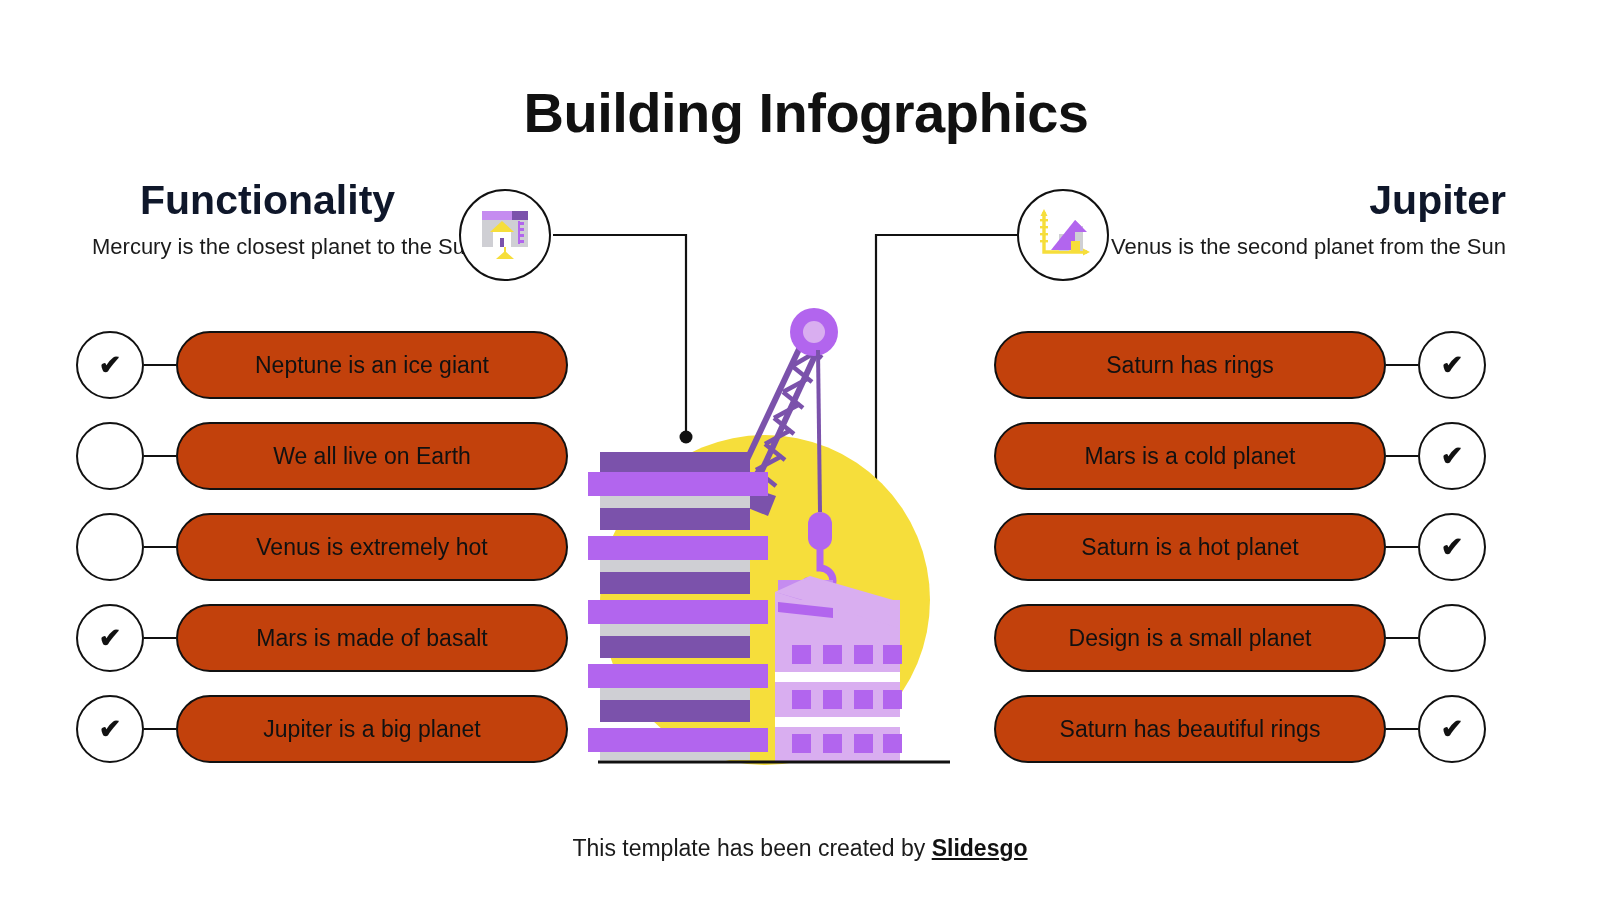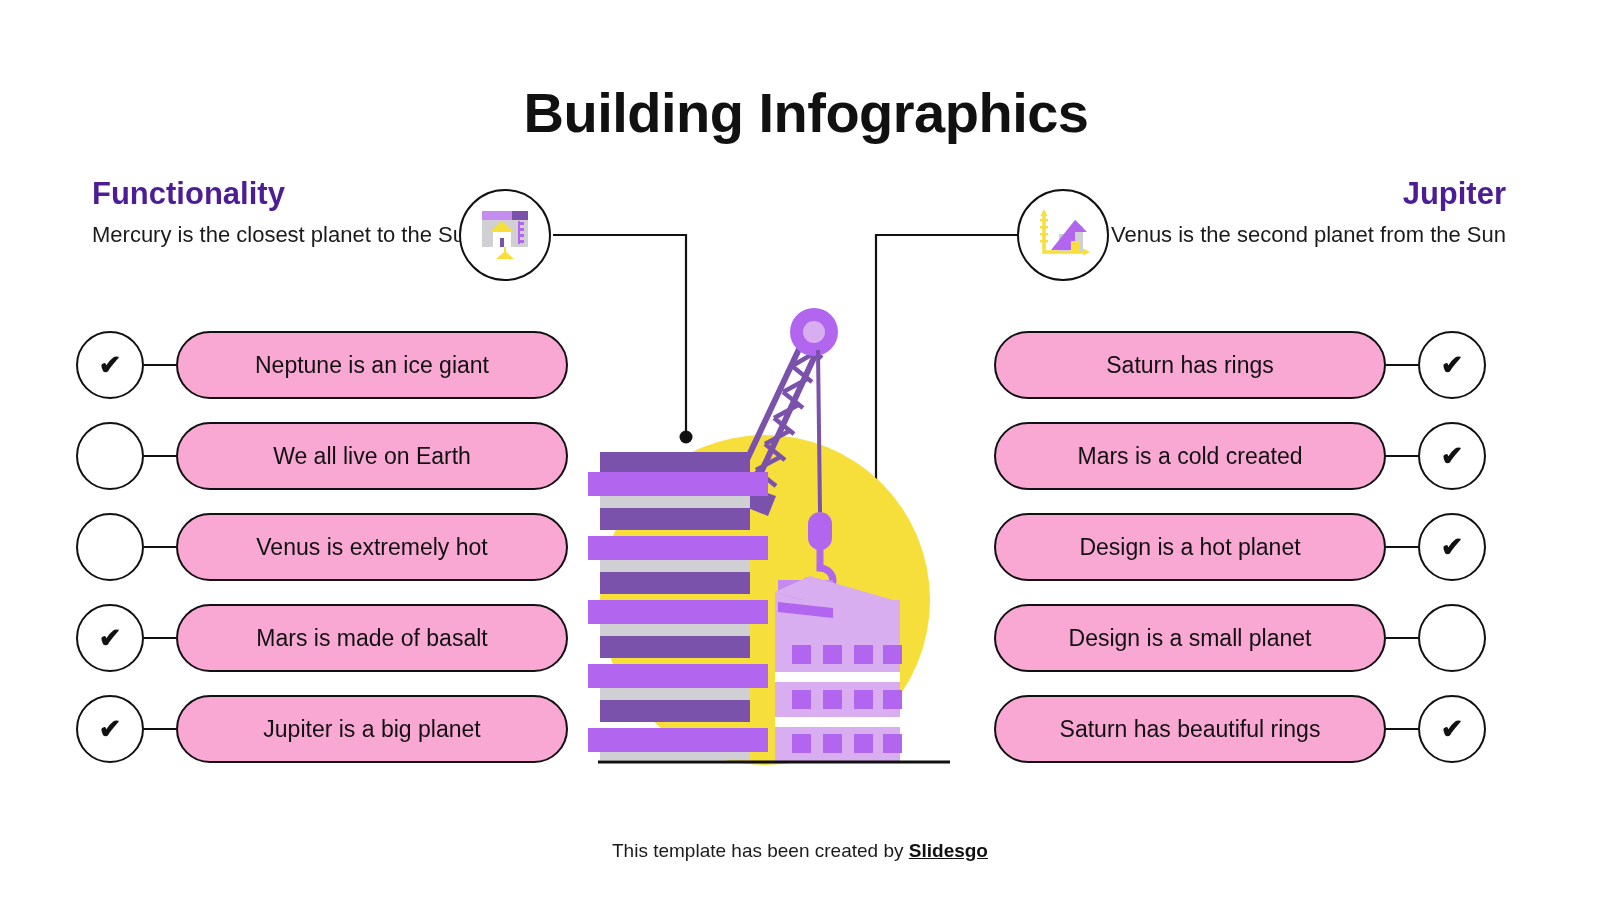--- a/index.html
+++ b/index.html
@@ -19,22 +19,22 @@
     text-align: center;
     font-size: 56px; font-weight: 700; letter-spacing: -0.5px;
     color: #111111; line-height: 1.1; padding-left: 12px;
   }
 
   
   .col-head { position: absolute; width: 430px; }
   .col-head.left  { left: 92px;  top: 175px; text-align: left; }
   .col-head.right { left: 1076px; top: 175px; text-align: right; }
   .col-head h2 {
-    font-size: 31px; font-weight: 700; color: #4c1d95;
-    line-height: 1.25; margin-bottom: 6px;
+    font-size: 41px; font-weight: 700; color: #0f172a;
+    line-height: 1.25; margin-bottom: 6px; margin-left: 48px;
   }
   .col-head p {
     font-size: 22px; font-weight: 400; color: #1b1b1b;
     line-height: 1.36;
   }
 
   
   .icon-circle {
     position: absolute; width: 92px; height: 92px; border-radius: 50%;
     border: 2.2px solid #111; background: #fff;
@@ -56,33 +56,33 @@
   .row:last-child { margin-bottom: 0; }
   .check-circle {
     width: 68px; height: 68px; min-width: 68px; border-radius: 50%;
     border: 2.2px solid #111; background: #fff;
     display: flex; align-items: center; justify-content: center;
     font-size: 27px; font-weight: 700; color: #111; line-height: 1;
   }
   .stem { width: 32px; height: 1.8px; background: #111; }
   .pill {
     height: 68px; width: 392px;
-    border: 2.2px solid #111; border-radius: 34px; background: #f9a8d4;
+    border: 2.2px solid #111; border-radius: 34px; background: #c2410c;
     display: flex; align-items: center; justify-content: center;
     font-size: 23px; color: #111; padding: 0 16px;
     text-align: center; white-space: nowrap;
   }
 
   
   .illus { position: absolute; left: 580px; top: 300px; width: 400px; height: 470px; }
 
   
   .footer {
     position: absolute; bottom: 38px; left: 0; width: 1600px;
-    text-align: center; font-size: 19px; color: #1b1b1b;
+    text-align: center; font-size: 23px; color: #1b1b1b;
   }
   .footer b { font-weight: 700; text-decoration: underline; color:#111; }
 </style>
 </head>
 <body>
 
 <div class="slide">
 
   <div class="title">Building Infographics</div>
 
@@ -175,26 +175,26 @@
     </div>
   </div>
 
   <div class="rows right">
     <div class="row">
       <div class="pill">Saturn has rings</div>
       <div class="stem"></div>
       <div class="check-circle">✔</div>
     </div>
     <div class="row">
-      <div class="pill">Mars is a cold created</div>
-      <div class="stem"></div>
-      <div class="check-circle">✔</div>
-    </div>
-    <div class="row">
-      <div class="pill">Design is a hot planet</div>
+      <div class="pill">Mars is a cold planet</div>
+      <div class="stem"></div>
+      <div class="check-circle">✔</div>
+    </div>
+    <div class="row">
+      <div class="pill">Saturn is a hot planet</div>
       <div class="stem"></div>
       <div class="check-circle">✔</div>
     </div>
     <div class="row">
       <div class="pill">Design is a small planet</div>
       <div class="stem"></div>
       <div class="check-circle"></div>
     </div>
     <div class="row">
       <div class="pill">Saturn has beautiful rings</div>

